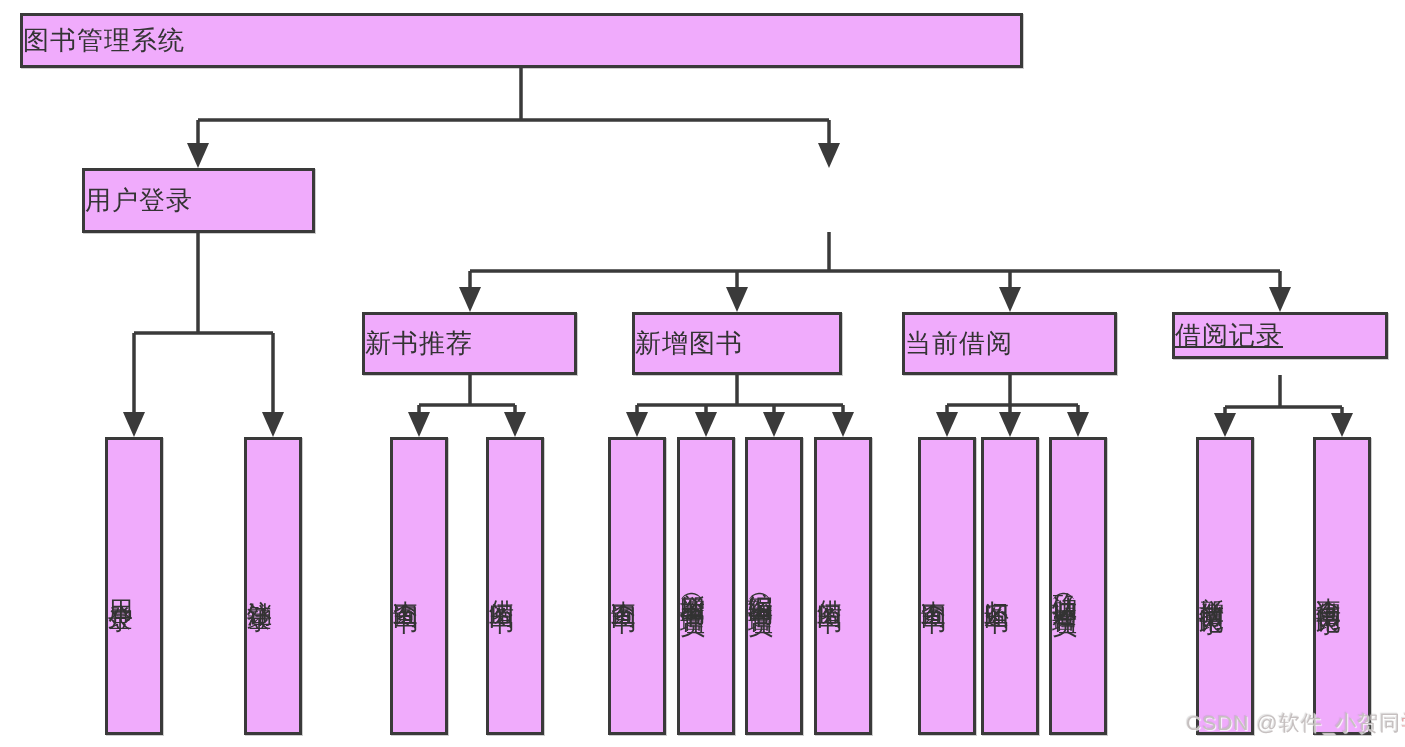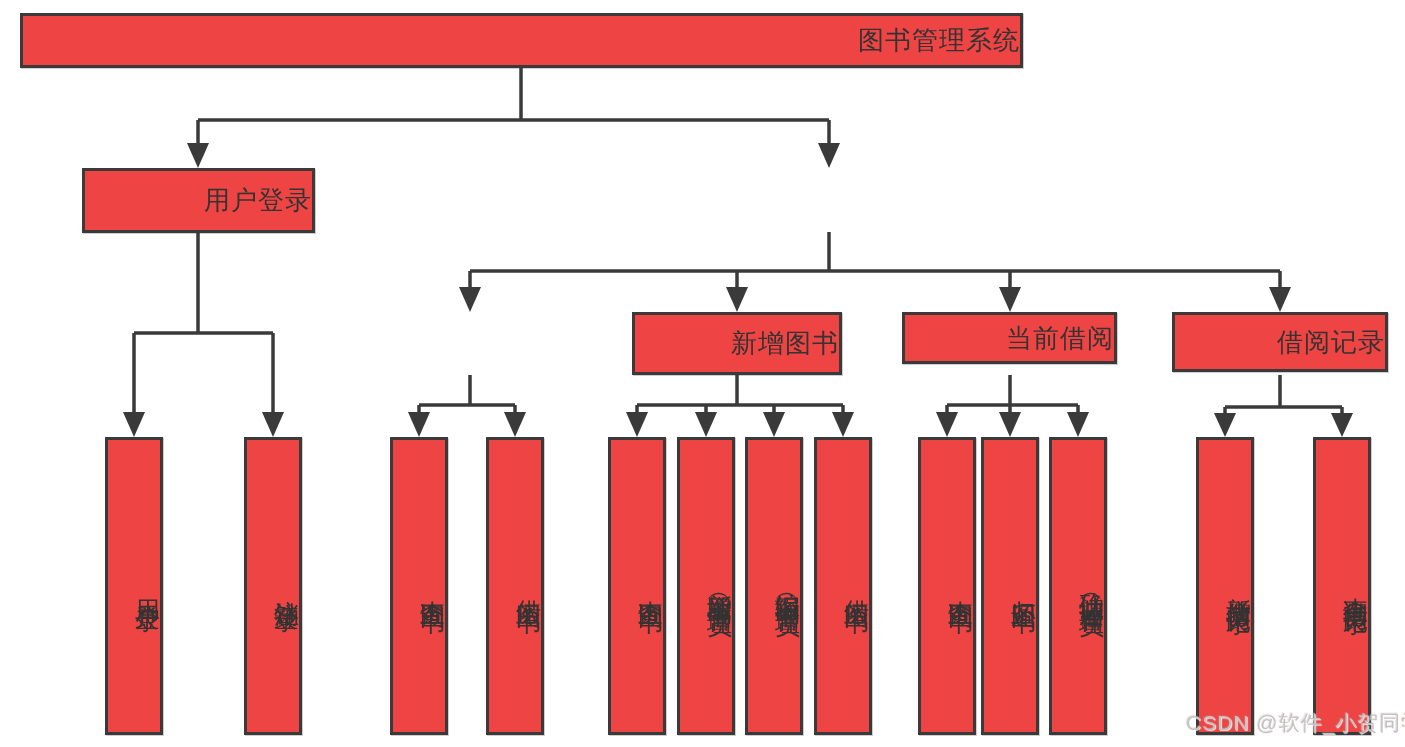--- a/index.html
+++ b/index.html
@@ -9,24 +9,24 @@
     height: 747px;
     background: #ffffff;
     font-family: "Liberation Sans", sans-serif;
     overflow: hidden;
   }
   #wires { position: absolute; left: 0; top: 0; width: 1405px; height: 747px; }
   .node {
     position: absolute;
     box-sizing: border-box;
     border: 3px solid #3a3a3a;
-    background: #ef4444;
+    background: #f0abfc;
     display: flex;
     align-items: center;
-    justify-content: flex-end;
+    justify-content: flex-start;
     color: #333333;
     box-shadow: 1px 1px 0 rgba(60,60,60,0.25);
   }
   .hnode { font-size: 26px; letter-spacing: 1px; }
   .vnode { width: 58px; top: 437px; height: 298px; }
   .vlabel {
     writing-mode: vertical-lr;
     text-orientation: mixed;
     font-size: 25px;
     letter-spacing: 3px;
@@ -117,27 +117,30 @@
   </svg>
 
   <div class="node hnode" style="left:20px; top:13px; width:1003px; height:55px;">
     <span>图书管理系统</span>
   </div>
 
   <div class="node hnode" style="left:82px; top:168px; width:233px; height:65px;">
     <span>用户登录</span>
   </div>
 
+  <div class="node hnode" style="left:362px; top:312px; width:215px; height:63px;">
+    <span>新书推荐</span>
+  </div>
   <div class="node hnode" style="left:632px; top:312px; width:210px; height:63px;">
     <span>新增图书</span>
   </div>
-  <div class="node hnode" style="left:902px; top:312px; width:215px; height:52px;">
+  <div class="node hnode" style="left:902px; top:312px; width:215px; height:63px;">
     <span>当前借阅</span>
   </div>
-  <div class="node hnode" style="left:1172px; top:312px; width:216px; height:60px;">
+  <div class="node hnode" style="left:1172px; top:312px; width:216px; height:47px;text-decoration:underline;">
     <span>借阅记录</span>
   </div>
 
   <div class="node vnode" style="left:105px;">
     <span class="vlabel">用户登录</span>
   </div>
   <div class="node vnode" style="left:244px;">
     <span class="vlabel">注销登录</span>
   </div>
 

